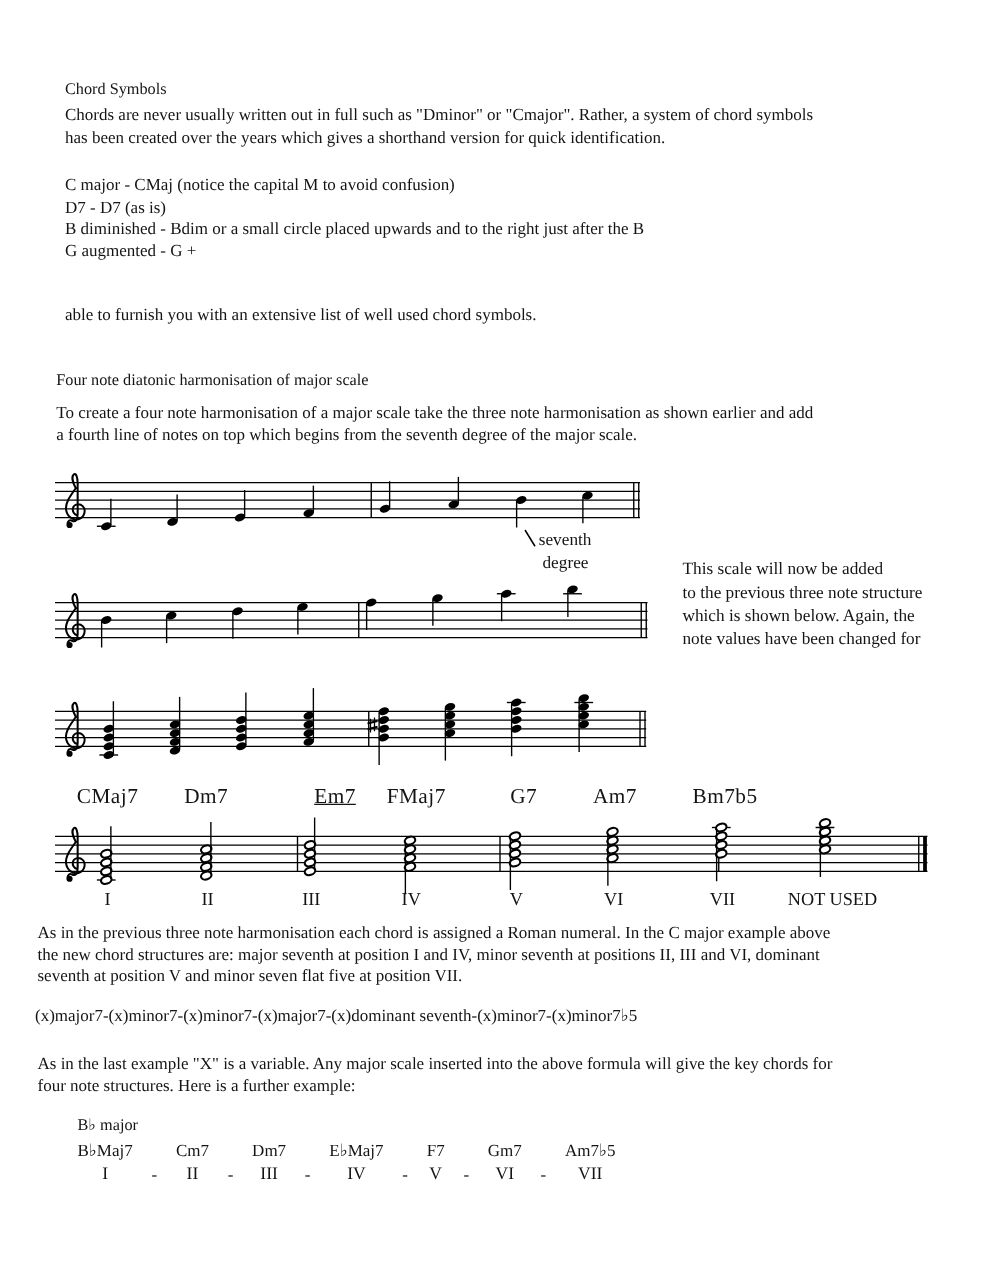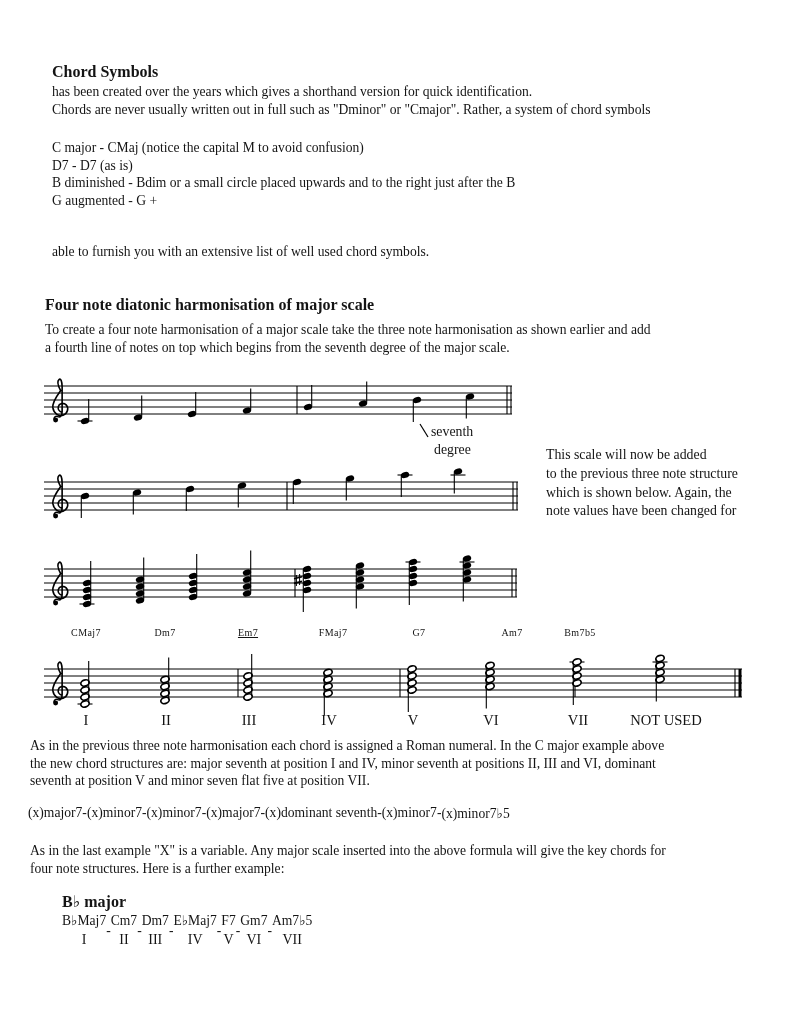--- a/index.html
+++ b/index.html
@@ -3,55 +3,55 @@
 <meta charset="utf-8">
 <style>
   html,body{margin:0;padding:0}
   body{
     width:791px;height:1024px;position:relative;overflow:hidden;
     background:#ffffff;color:#141414;
     font-family:"Liberation Serif","DejaVu Serif","DejaVu Sans",serif;
   }
   .abs{position:absolute}
   .tline{white-space:nowrap;font-size:13.6px;line-height:17.5px}
-  .head{font-size:16px;font-weight:bold;white-space:nowrap}
+  .head{font-size:13px;font-weight:normal;white-space:nowrap}
   #sec1-heading{left:52px;top:63px}
   #sec1-intro{left:52px;top:83px}
   #sec1-examples{left:52px;top:139px}
   #sec1-outro{left:52px;top:243px}
   #sec2-heading{left:45px;top:296px}
   #sec2-intro{left:45px;top:321px}
   #score{left:0;top:0;width:791px;height:1024px;pointer-events:none}
   #seventh-label{left:431px;top:423px;font-size:13.8px;line-height:18px}
   #seventh-label .l2{padding-left:3px}
   #side-note{left:546px;top:446px}
   #side-note .tline{font-size:13.8px;line-height:18.8px}
   #chord-labels span{position:absolute;transform:translateX(-50%);
-    font-size:10px;letter-spacing:.4px;white-space:nowrap;top:627px}
+    font-size:17px;letter-spacing:.4px;white-space:nowrap;top:627px}
   #numerals span{position:absolute;transform:translateX(-50%);
     font-size:14.6px;white-space:nowrap;top:712px}
   #explanation{left:30px;top:737px}
   #formula{left:28px;top:805px;width:737px;display:flex;
     font-size:13.6px;white-space:nowrap}
   #variable-note{left:30px;top:842px}
   #bb-heading{left:62px;top:892px}
-  #bb-table{left:62px;top:912px;display:flex;align-items:center}
+  #bb-table{left:62px;top:912px;display:flex;gap:15px;align-items:flex-end}
   .bb-col{display:flex;flex-direction:column;align-items:center}
   .bb-chord{font-size:13.6px;white-space:nowrap;line-height:18px}
   .bb-num{font-size:14px;line-height:18px;margin-top:1px}
   .bb-dash{font-size:13.6px;line-height:18px}
 </style>
 </head>
 <body>
 
 <div class="abs head" id="sec1-heading">Chord Symbols</div>
 
 <div class="abs" id="sec1-intro">
+    <div class="tline">Chords are never usually written out in full such as "Dminor" or "Cmajor". Rather, a system of chord symbols</div>
     <div class="tline">has been created over the years which gives a shorthand version for quick identification.</div>
-    <div class="tline">Chords are never usually written out in full such as "Dminor" or "Cmajor". Rather, a system of chord symbols</div>
   </div>
 
 <div class="abs" id="sec1-examples">
     <div class="tline">C major - CMaj (notice the capital M to avoid confusion)</div>
     <div class="tline">D7 - D7 (as is)</div>
     <div class="tline">B diminished - Bdim or a small circle placed upwards and to the right just after the B</div>
     <div class="tline">G augmented - G +</div>
   </div>
 
 <div class="abs" id="sec1-outro">
@@ -260,24 +260,24 @@
 <div class="abs" id="side-note">
     <div class="tline">This scale will now be added</div>
     <div class="tline">to the previous three note structure</div>
     <div class="tline">which is shown below. Again, the</div>
     <div class="tline">note values have been changed for</div>
   </div>
 
 <div id="chord-labels">
     <span style="left: 86px;">CMaj7</span>
     <span style="left: 165px;">Dm7</span>
-    <span style="left: 248px; text-decoration: underline;">Em7</span>
+    <span style="left: 268px; text-decoration: underline;">Em7</span>
     <span style="left: 333px; font-family: Liberation Serif, serif;">FMaj7</span>
     <span style="left: 419px;">G7</span>
-    <span style="left: 512px;">Am7</span>
+    <span style="left: 492px;">Am7</span>
     <span style="left: 580px;">Bm7b5</span>
   </div>
 <div id="numerals">
     <span style="left: 86px;">I</span>
     <span style="left: 166px;">II</span>
     <span style="left: 249px;">III</span>
     <span style="left: 329px;">IV</span>
     <span style="left: 413px;">V</span>
     <span style="left: 491px;">VI</span>
     <span style="left: 578px;">VII</span>

